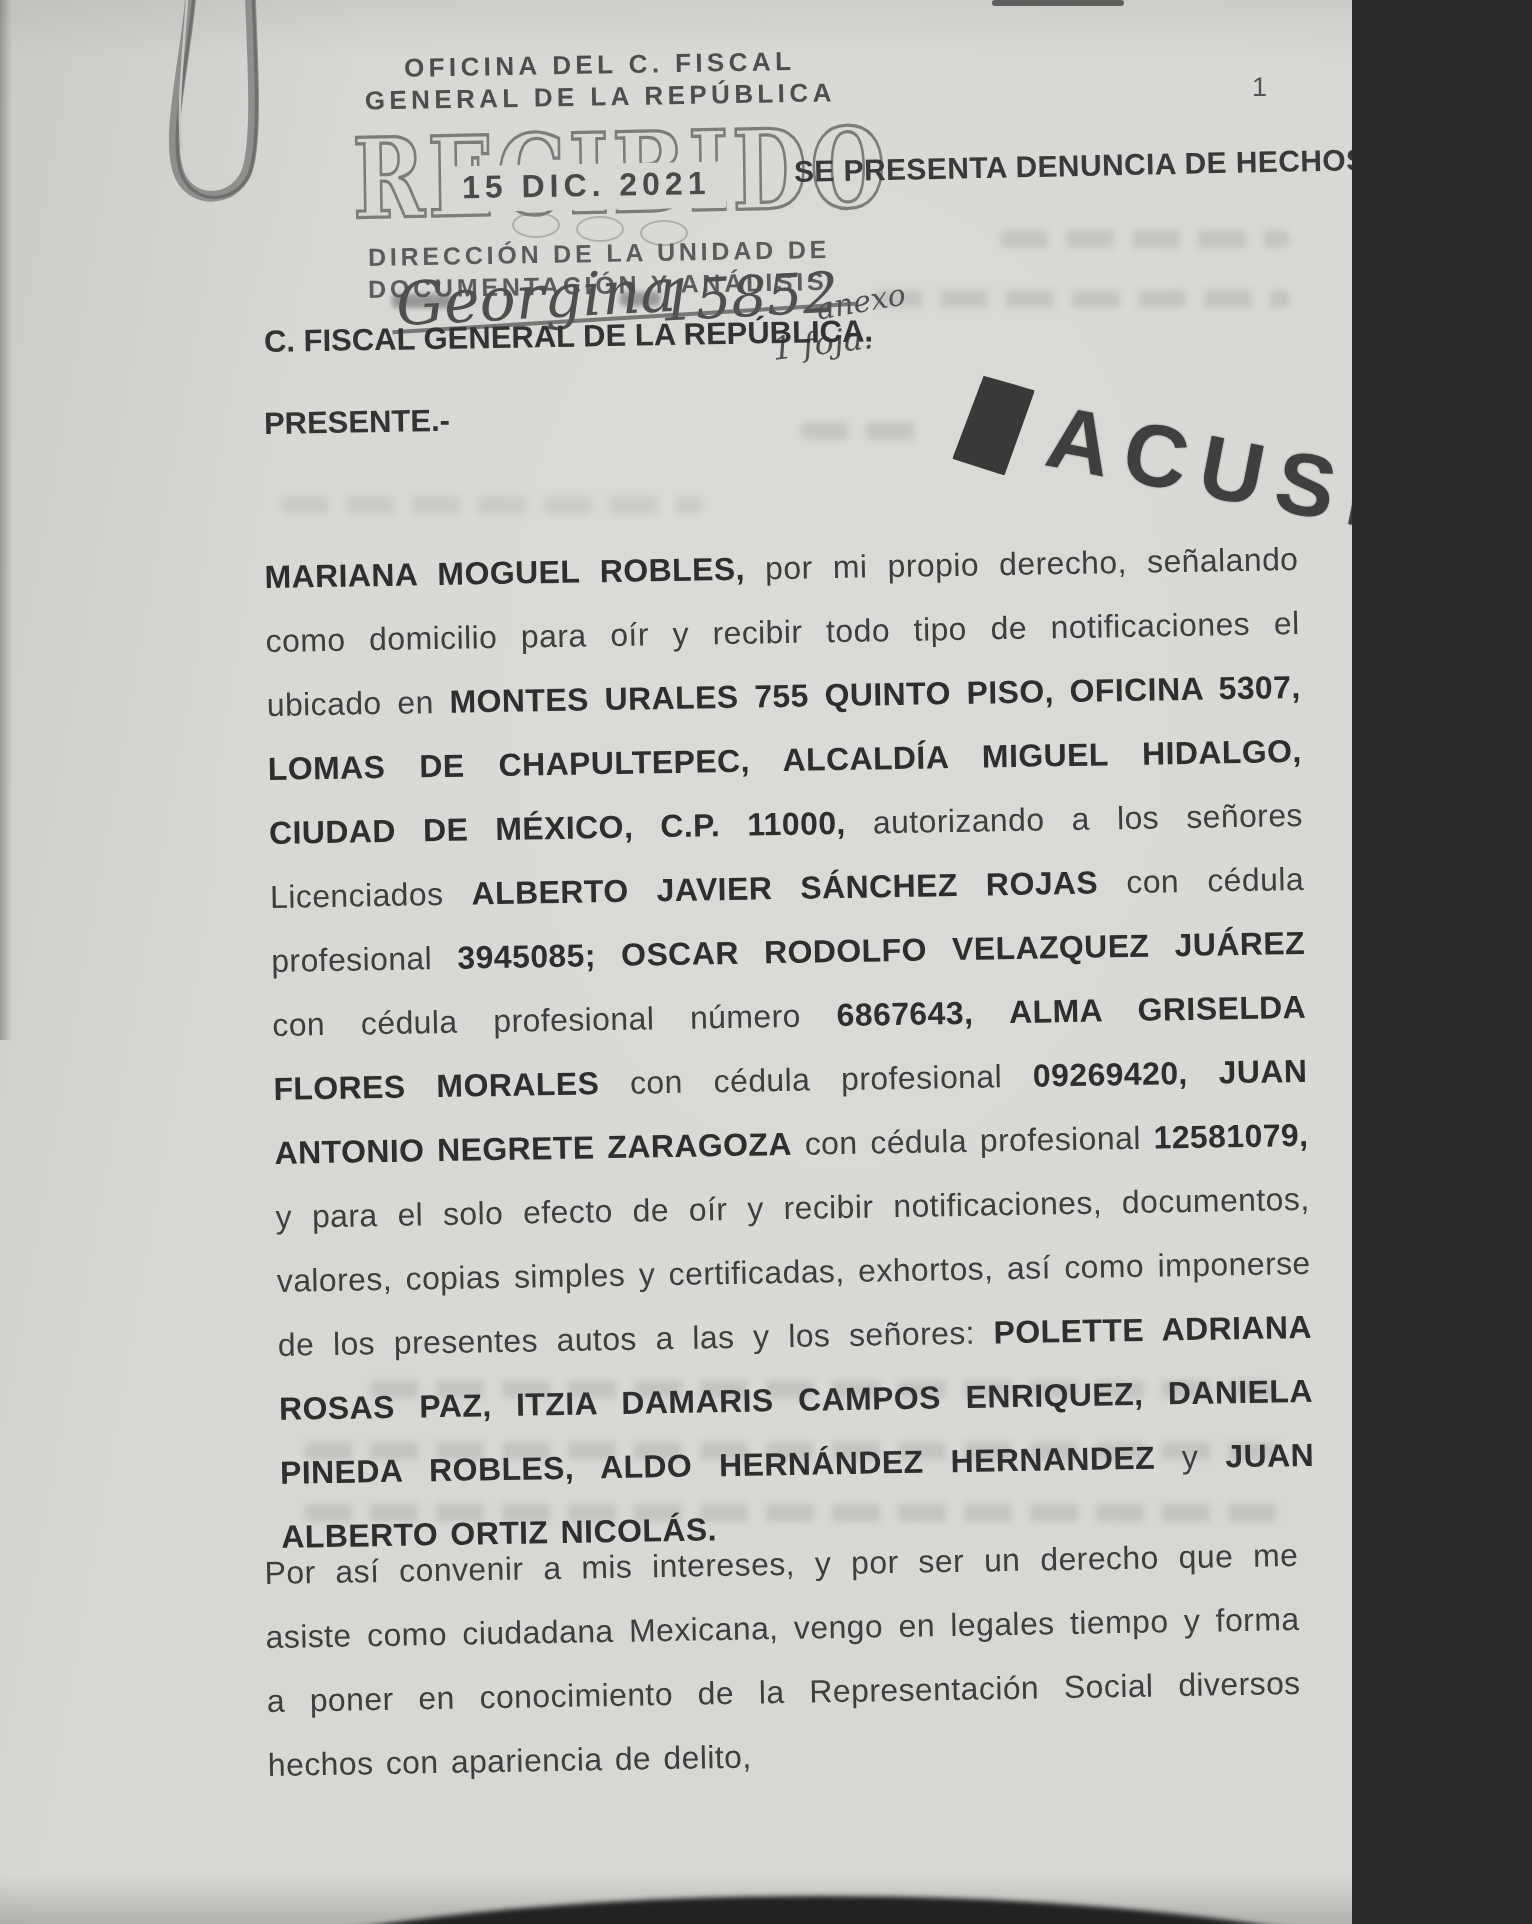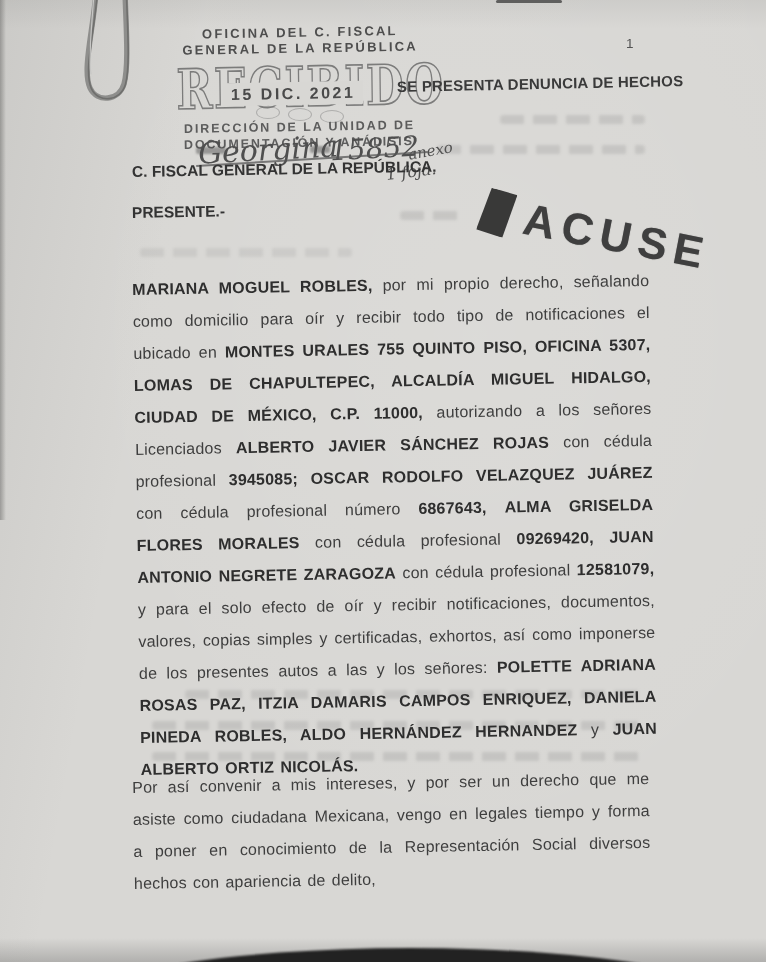--- a/index.html
+++ b/index.html
@@ -1,19 +1,19 @@
 <!DOCTYPE html>
 <html><head>
 <meta charset="utf-8">
 <style>
   * { margin: 0; padding: 0; box-sizing: border-box; }
   html, body { background: #2b2b2b; }
   .page {
     position: relative;
-    width: 766px;
+    width: 676px;
     height: 962px;
     overflow: hidden;
     font-family: "Liberation Sans", sans-serif;
     background:
       radial-gradient(ellipse at 62% 35%, rgba(255,255,255,0.09), rgba(255,255,255,0) 62%),
       linear-gradient(100deg, rgba(110,110,108,0.12), rgba(0,0,0,0) 22%),
       linear-gradient(180deg, rgba(150,150,148,0.18), rgba(0,0,0,0) 3%),
       #d8d7d4;
   }
   .abs { position: absolute; }

